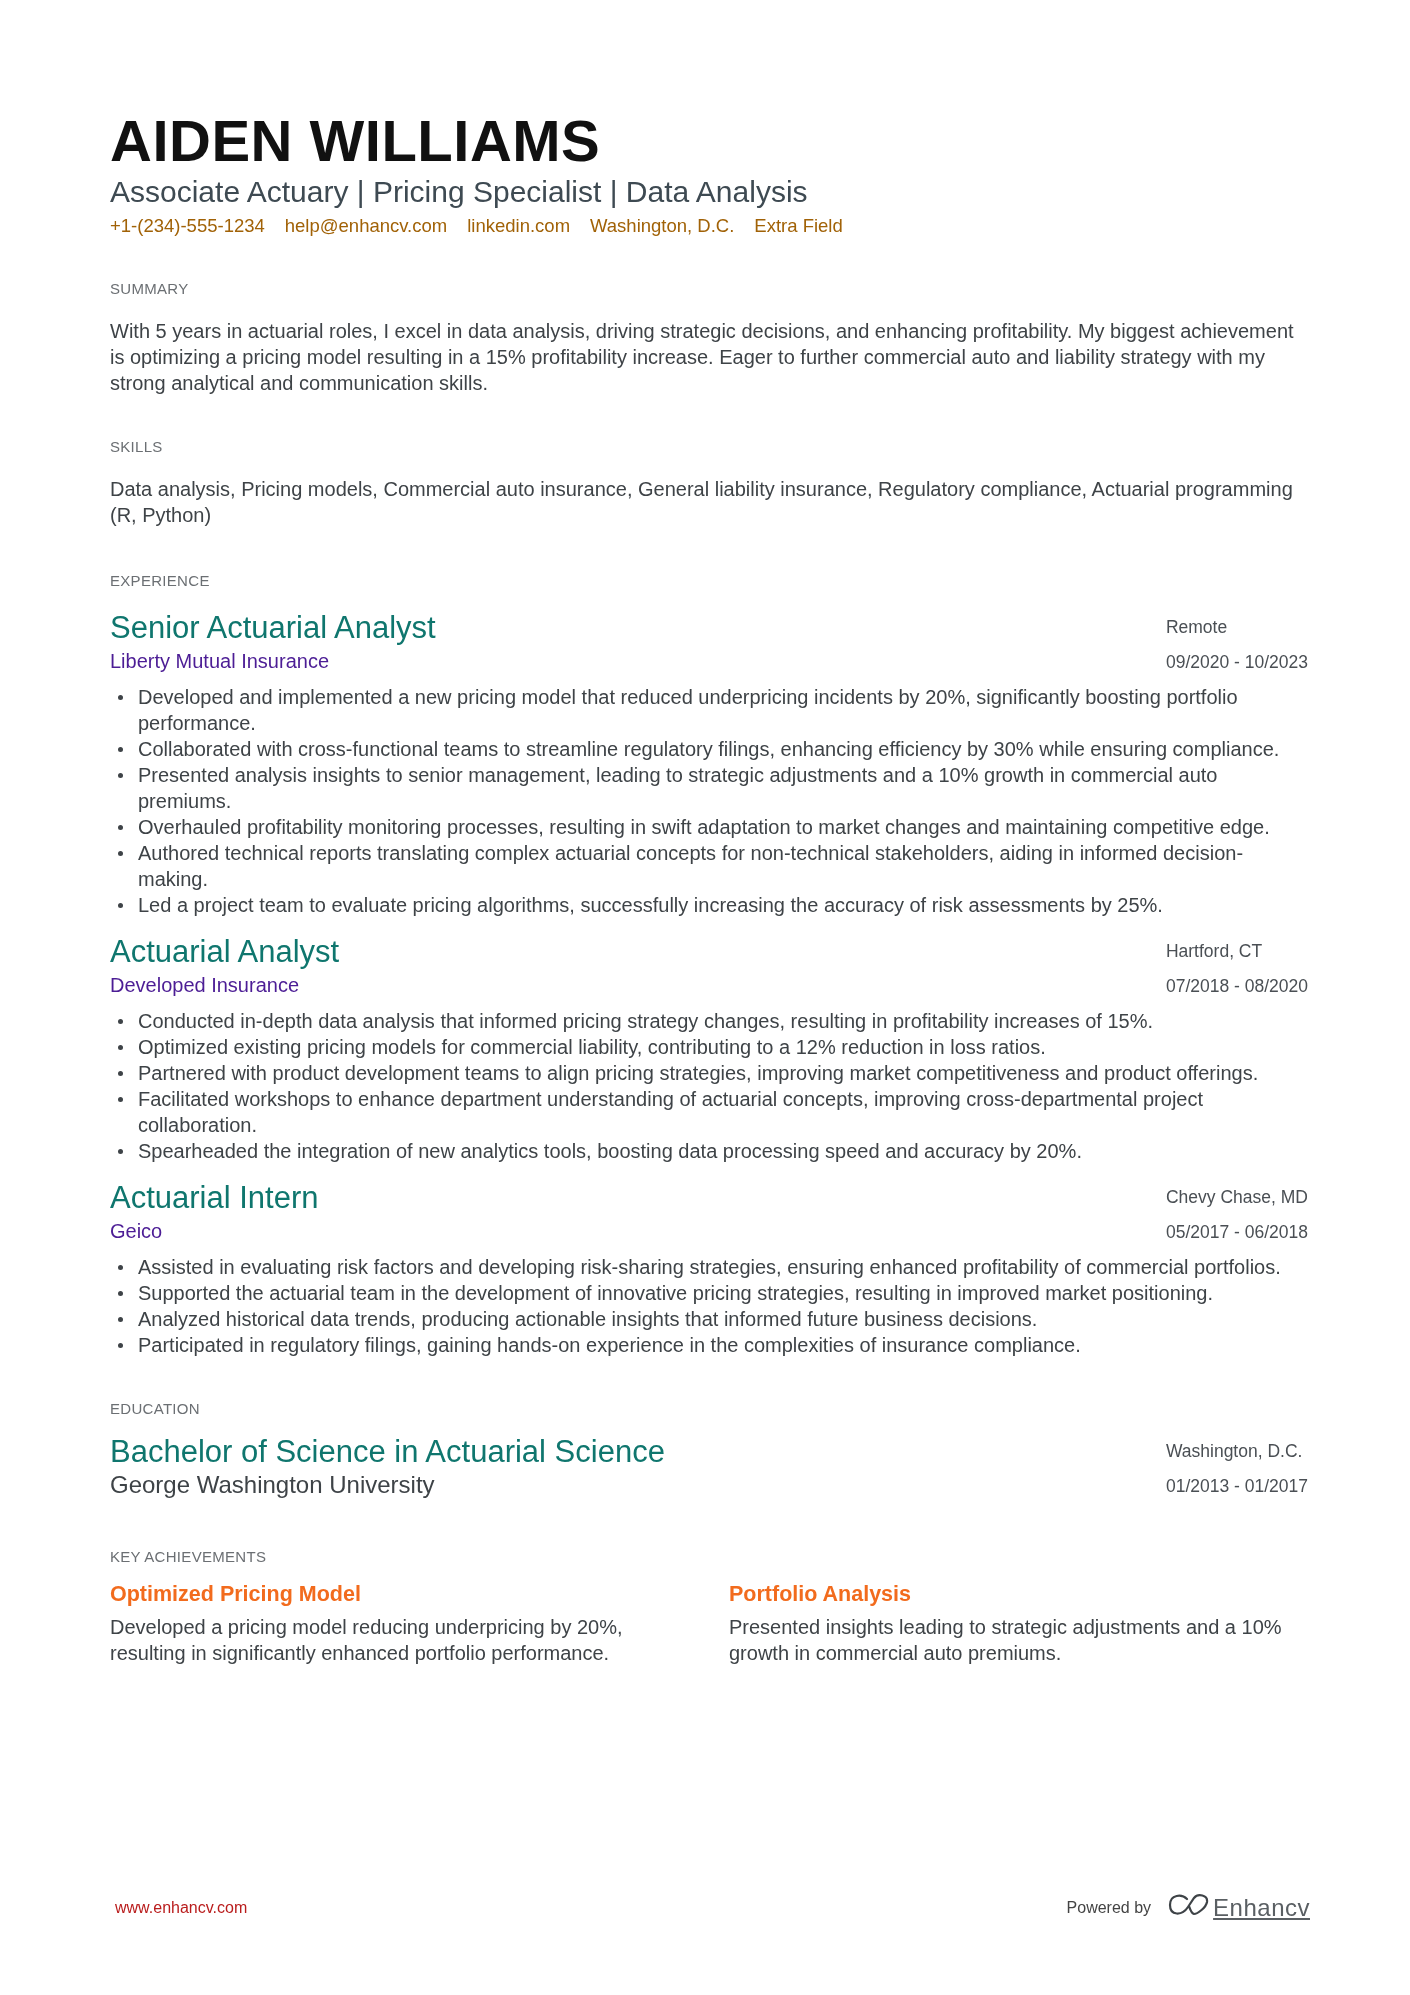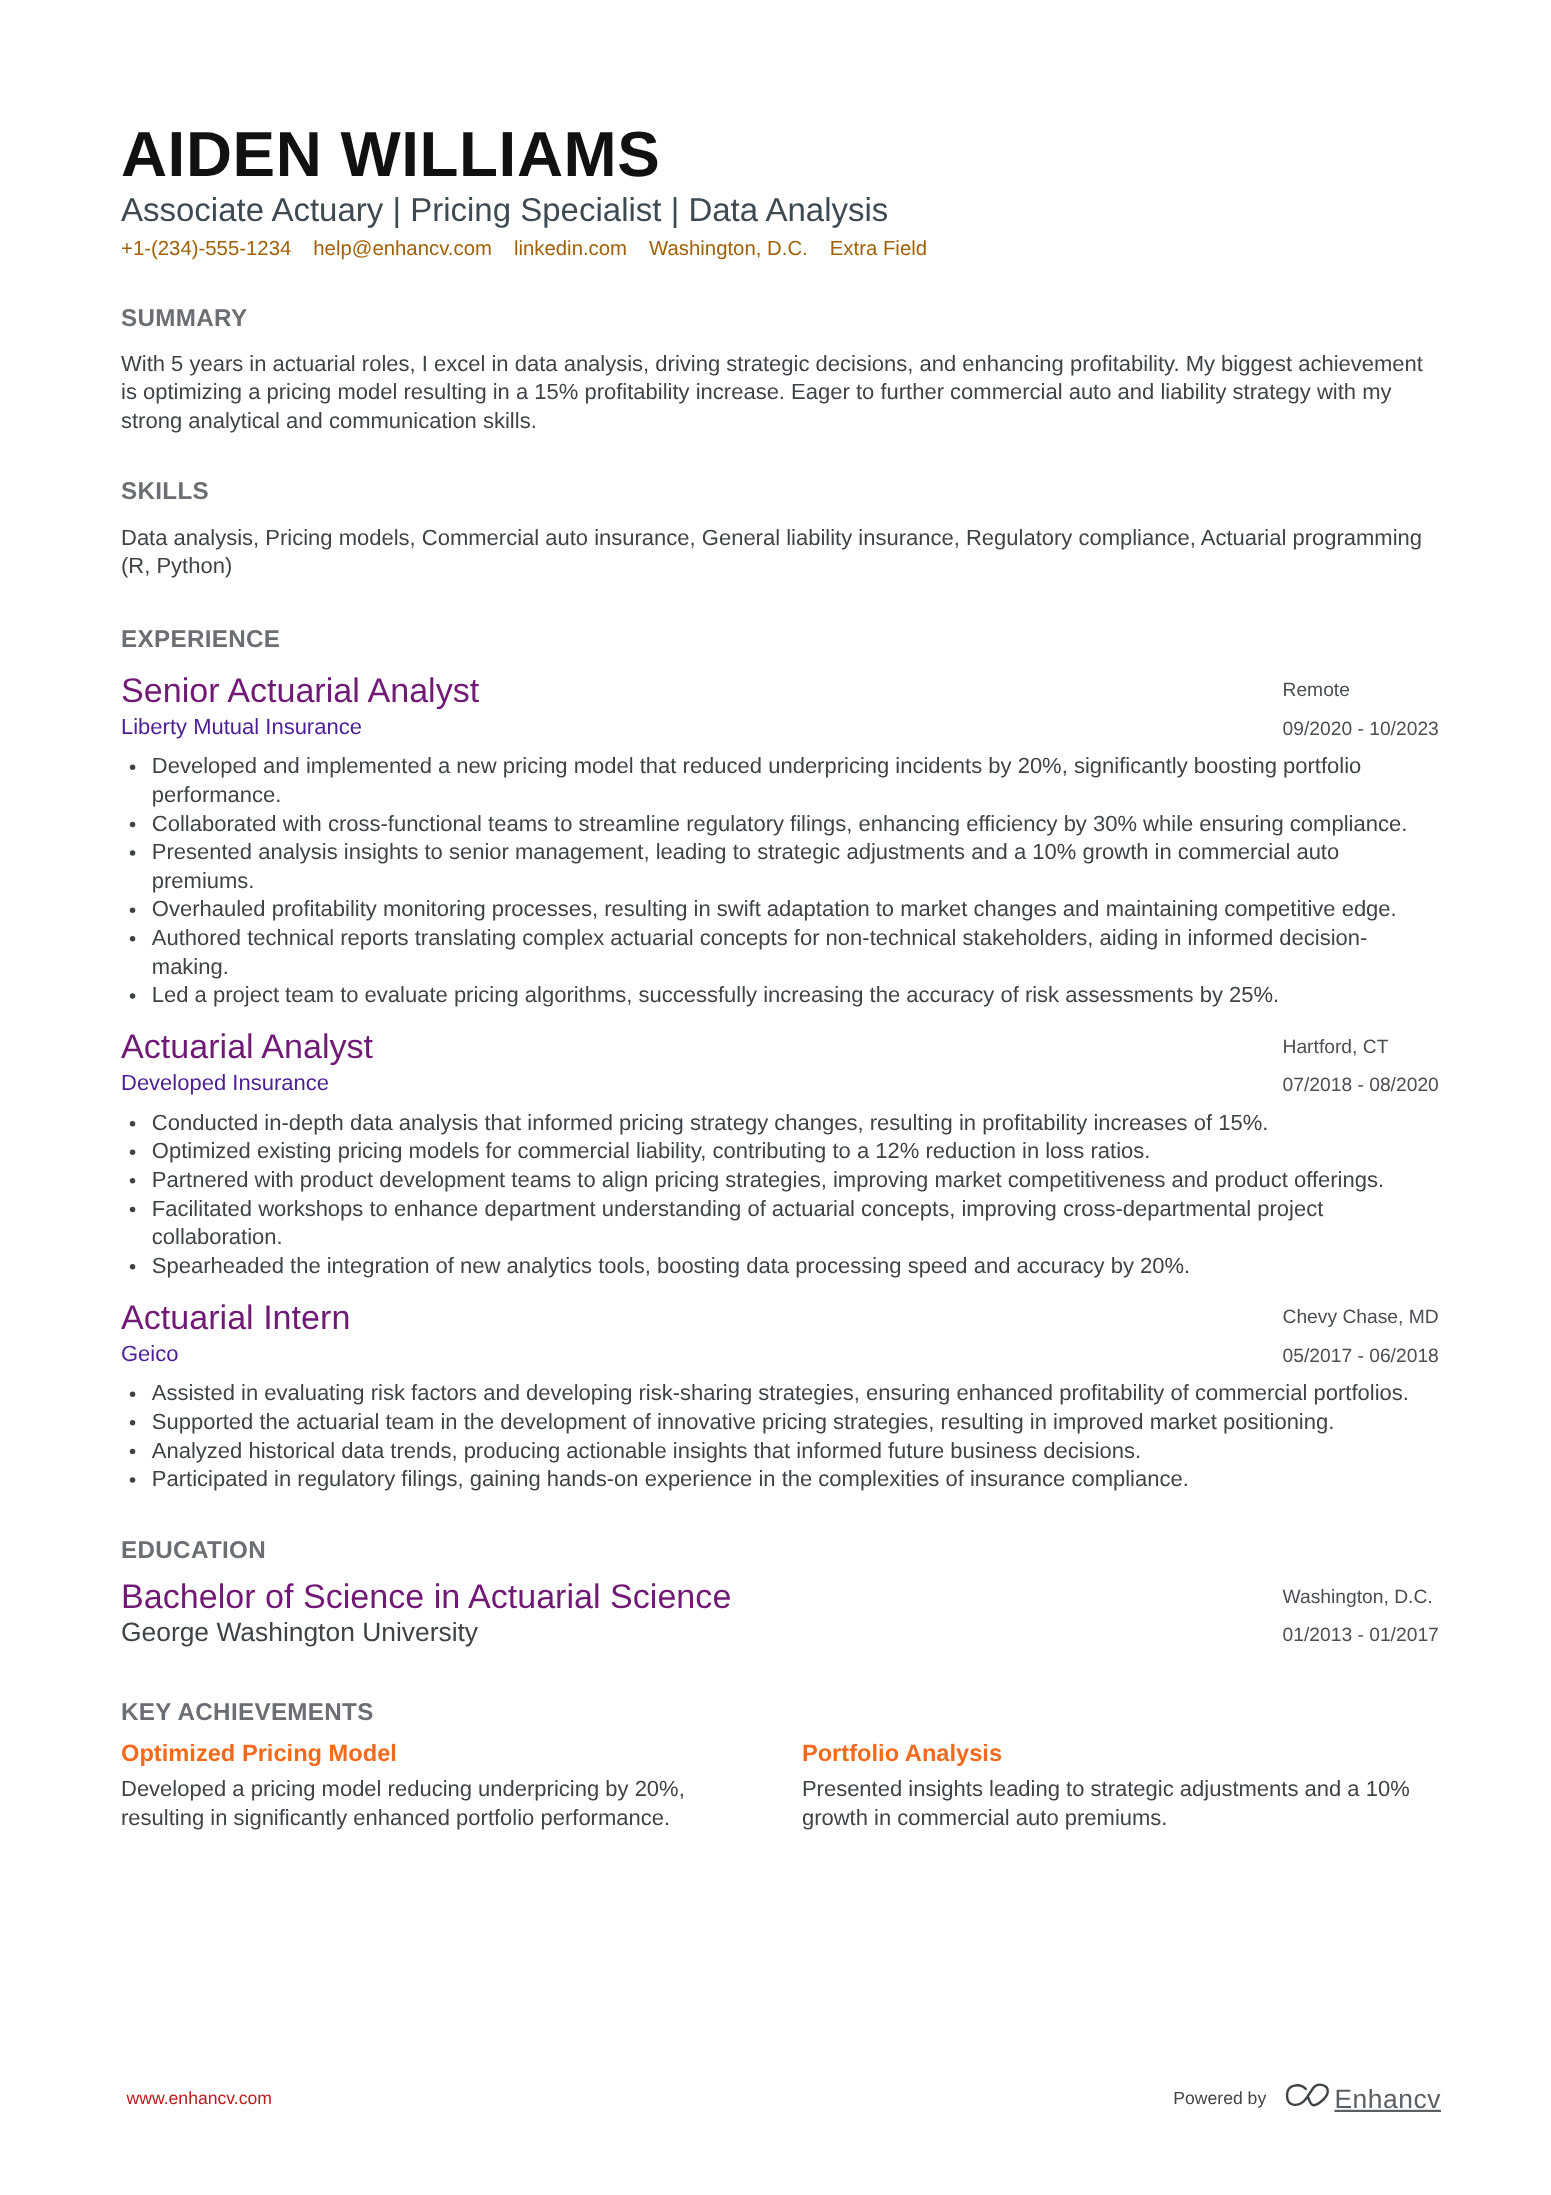--- a/index.html
+++ b/index.html
@@ -4,28 +4,28 @@
 <style>
   html, body { margin: 0; padding: 0; background: #ffffff; }
   body { width: 1410px; height: 1995px; position: relative; overflow: hidden;
          font-family: "Liberation Sans", "DejaVu Sans", sans-serif; color: #3e4347; }
   .page { position: absolute; left: 110px; top: 108px; width: 1198px; }
   .name { font-size: 58px; font-weight: bold; color: #111111; letter-spacing: 0.5px; line-height: 66px; margin: 0; }
   .title { font-size: 30px; color: #3e4a52; line-height: 36px; margin-top: 0px; }
   .contacts { display: flex; gap: 20px; font-size: 18.5px; color: #a16207; margin-top: 4px; line-height: 24px; }
   .contacts span { white-space: nowrap; }
   .section { margin-top: 36px; }
-  .section-title { font-size: 22px; font-weight: bold; color: #6b6f73; letter-spacing: 0.3px; line-height: 26px; margin-bottom: 16px; }
+  .section-title { font-size: 15px; font-weight: normal; color: #6b6f73; letter-spacing: 0.3px; line-height: 26px; margin-bottom: 16px; }
   .body-text { font-size: 20px; line-height: 26px; color: #3e4347; }
   .job { margin-top: 16px; }
   .job:first-of-type { margin-top: 0; }
   .job-head { display: flex; justify-content: space-between; align-items: flex-start; }
   .job-left { flex: 1; }
   .job-right { text-align: left; font-size: 17.5px; color: #4a4f54; line-height: 35px; padding-top: 0px; }
-  .job-title { font-size: 31px; color: #701a75; line-height: 36px; }
+  .job-title { font-size: 31px; color: #0f766e; line-height: 36px; }
   .company { font-size: 20px; color: #4c1d95; line-height: 30px; }
   .school { font-size: 24px; color: #3e4347; line-height: 30px; }
   ul.bullets { list-style: none; margin: 4px 0 0 0; padding: 0; }
   ul.bullets li { position: relative; padding-left: 28px; font-size: 20px; line-height: 26px; color: #3e4347; }
   ul.bullets li::before { content: ""; position: absolute; left: 8px; top: 11px; width: 5px; height: 5px; border-radius: 50%; background: #3e4347; }
   .ach-grid { display: flex; gap: 40px; }
   .ach { width: 580px; }
   .ach-title { font-size: 21.5px; font-weight: bold; color: #f26b1d; line-height: 28px; margin-bottom: 6px; }
   .footer { position: absolute; left: 115px; top: 1893px; width: 1195px; display: flex; justify-content: space-between; align-items: center; }
   .footer-url { font-size: 16px; color: #b91c1c; }

